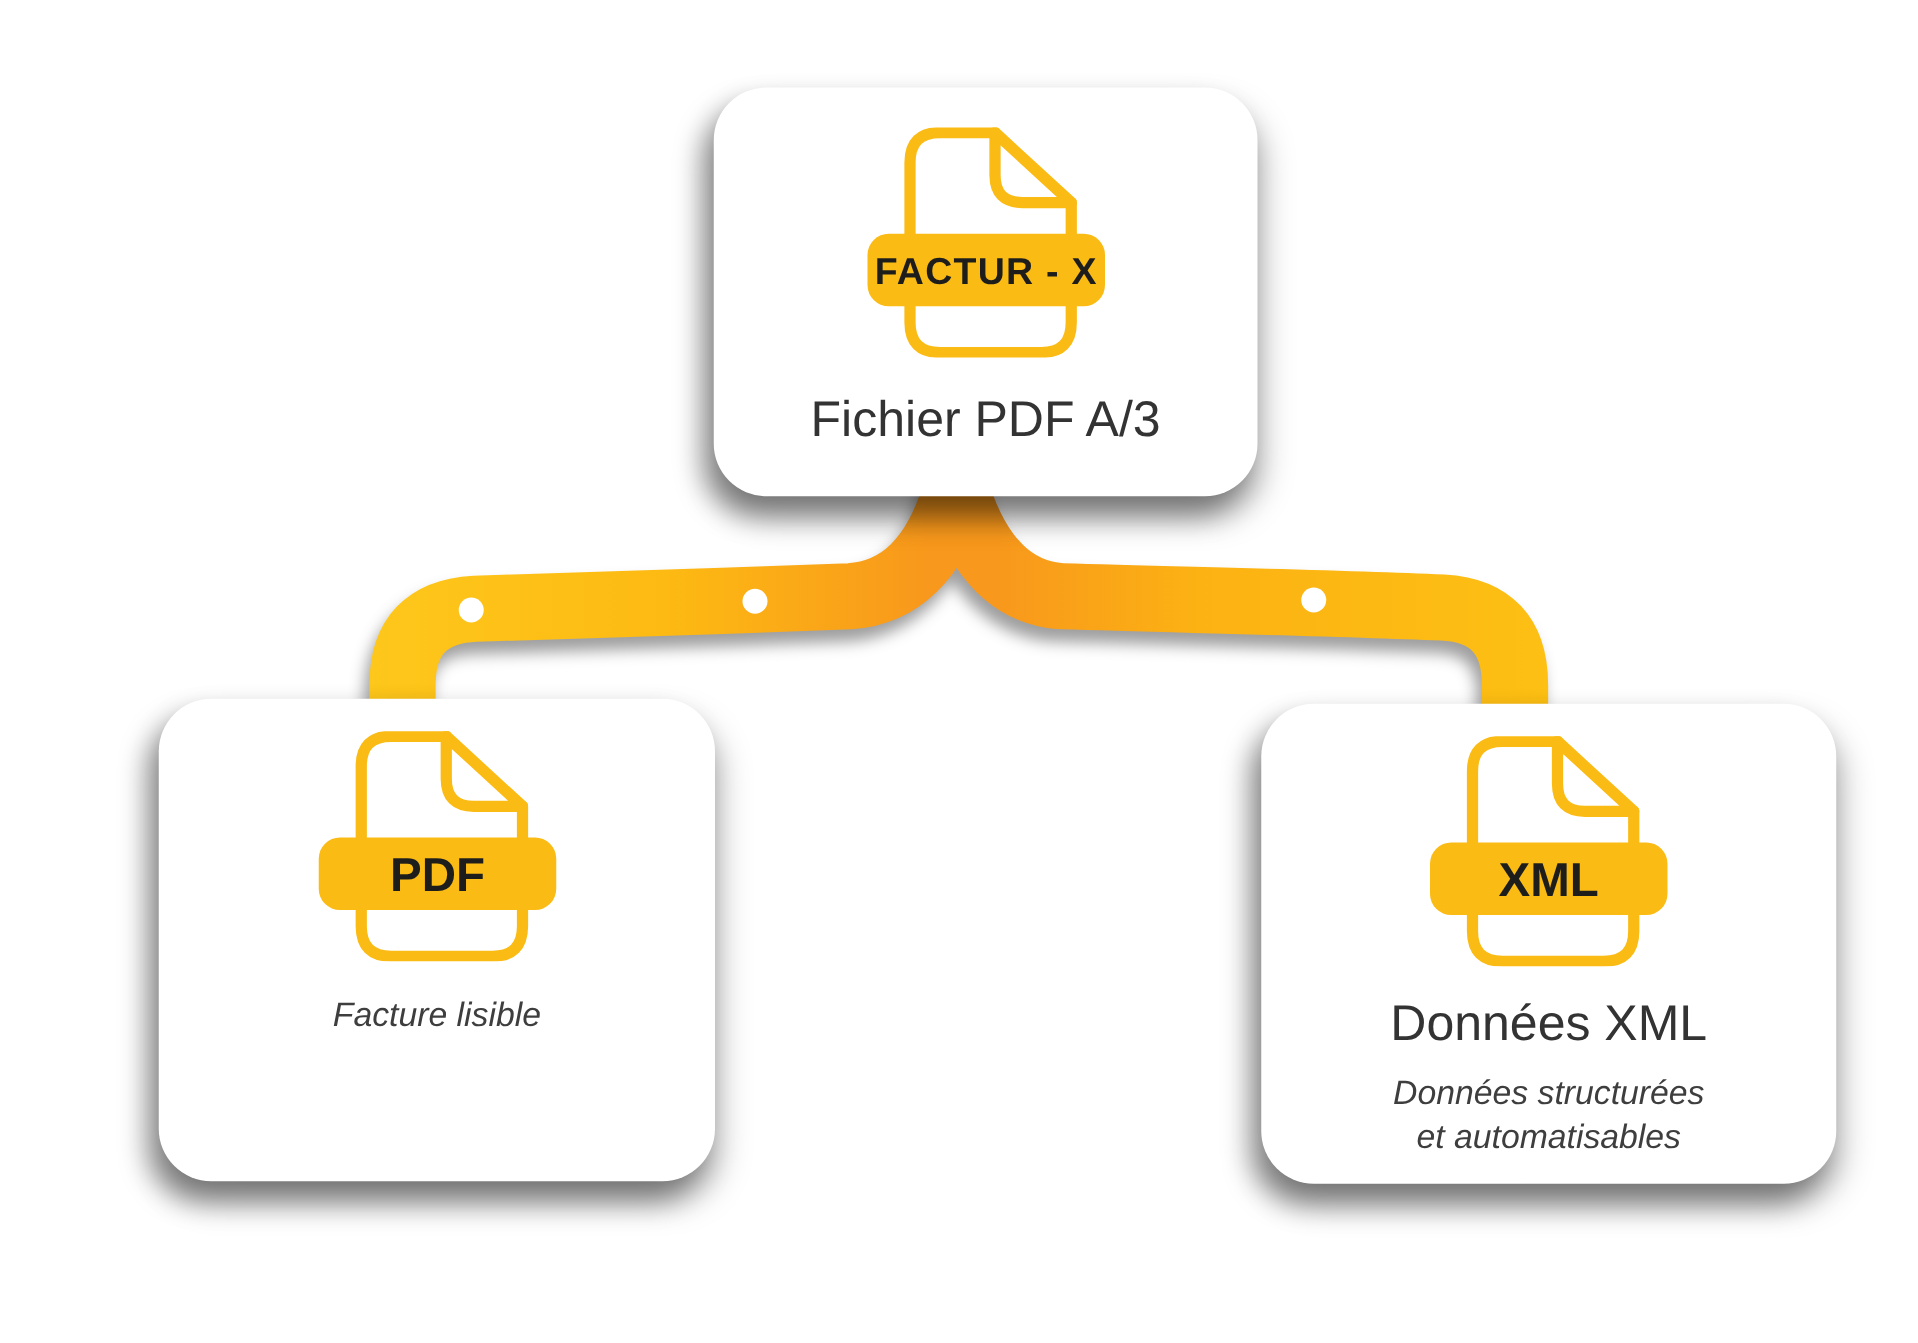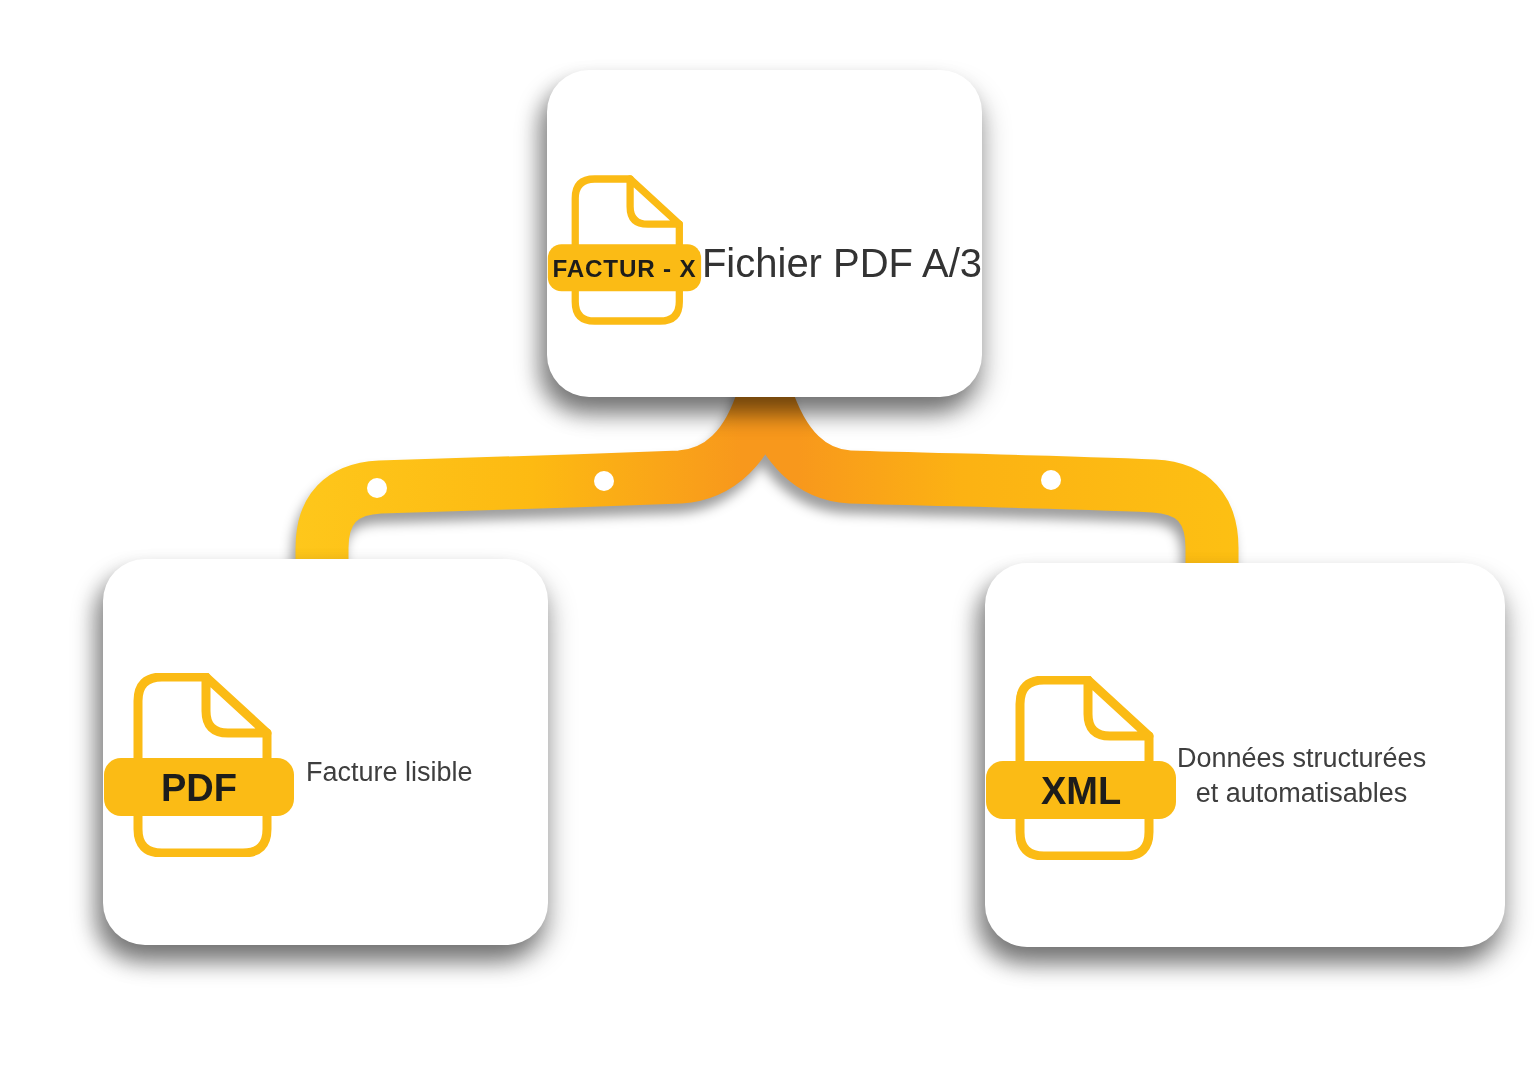--- a/index.html
+++ b/index.html
@@ -9,42 +9,43 @@
     font-family:"Liberation Sans", sans-serif;
   }
   #connector{
     position:absolute;left:0;top:0;z-index:1;
     filter:drop-shadow(-4px 10px 6px rgba(0,0,0,0.38));
   }
   .band{fill:none;stroke-width:53;}
   .card{
     position:absolute;z-index:2;background:#ffffff;border-radius:42px;
     box-shadow:-9px 15px 22px rgba(0,0,0,0.40), 4px 16px 26px rgba(0,0,0,0.26);
-    display:flex;align-items:center;box-sizing:border-box;
+    display:flex;flex-direction:column;align-items:center;box-sizing:border-box;margin-left:24px;
   }
   #card-top{left:547px;top:70px;width:435px;height:327px;padding-top:32px;}
   #card-left{left:103px;top:559px;width:445px;height:386px;padding-top:26px;gap:11px;}
-  #card-right{left:985px;top:563px;width:520px;height:384px;padding-top:26px;}
+  #card-right{left:985px;top:563px;width:460px;height:384px;padding-top:26px;}
   .file-icon{width:192px;height:184px;display:block;}
   .doc,.flap{fill:none;stroke:#FBBB15;stroke-width:9;stroke-linecap:round;stroke-linejoin:round;}
   .flap{fill:#ffffff;}
   .badge{fill:#FBBB15;}
   .badge-label{
     font-family:"Liberation Sans", sans-serif;font-weight:bold;
     fill:#1D1D1B;text-anchor:middle;font-size:38px;
   }
   .badge-label.small{font-size:30px;letter-spacing:1px;}
   .card-title{
     margin-top:24px;font-size:40px;color:#333333;letter-spacing:0;
     text-align:left;white-space:nowrap;
   }
   #card-top .card-title{margin-top:28px;}
   .card-sub{
     margin-top:15px;font-size:27px;line-height:35px;color:#3E3E3E;
     text-align:center;
+    font-style:italic;
   }
   .dot{fill:#FFFFFF;}
 </style>
 </head>
 <body>
 
 <svg id="connector" width="1534" height="1074" viewBox="0 0 1534 1074">
   <defs>
     <linearGradient id="bandGrad" gradientUnits="userSpaceOnUse" x1="295" y1="0" x2="1245" y2="0">
       <stop offset="0" stop-color="#FEC71B"></stop>
@@ -86,17 +87,18 @@
   </div>
 </div>
 
 <div class="card" id="card-right">
   <svg class="file-icon" viewBox="0 0 192 184">
     <path class="doc" d="M103,4 H59 Q35,4 35,28 V156 Q35,180 59,180 H140 Q164,180 164,156 V60"></path>
     <path class="flap" d="M103,4 V38 Q103,60 125,60 H164 Z"></path>
     <rect class="badge" x="1" y="85" width="190" height="58" rx="17"></rect>
     <text class="badge-label" x="96" y="128">XML</text>
   </svg>
+  <div class="card-title">Données XML</div>
   <div class="card-sub">
     <span>Données structurées</span><br>
     <span>et automatisables</span>
   </div>
 </div>
 
 </body></html>

